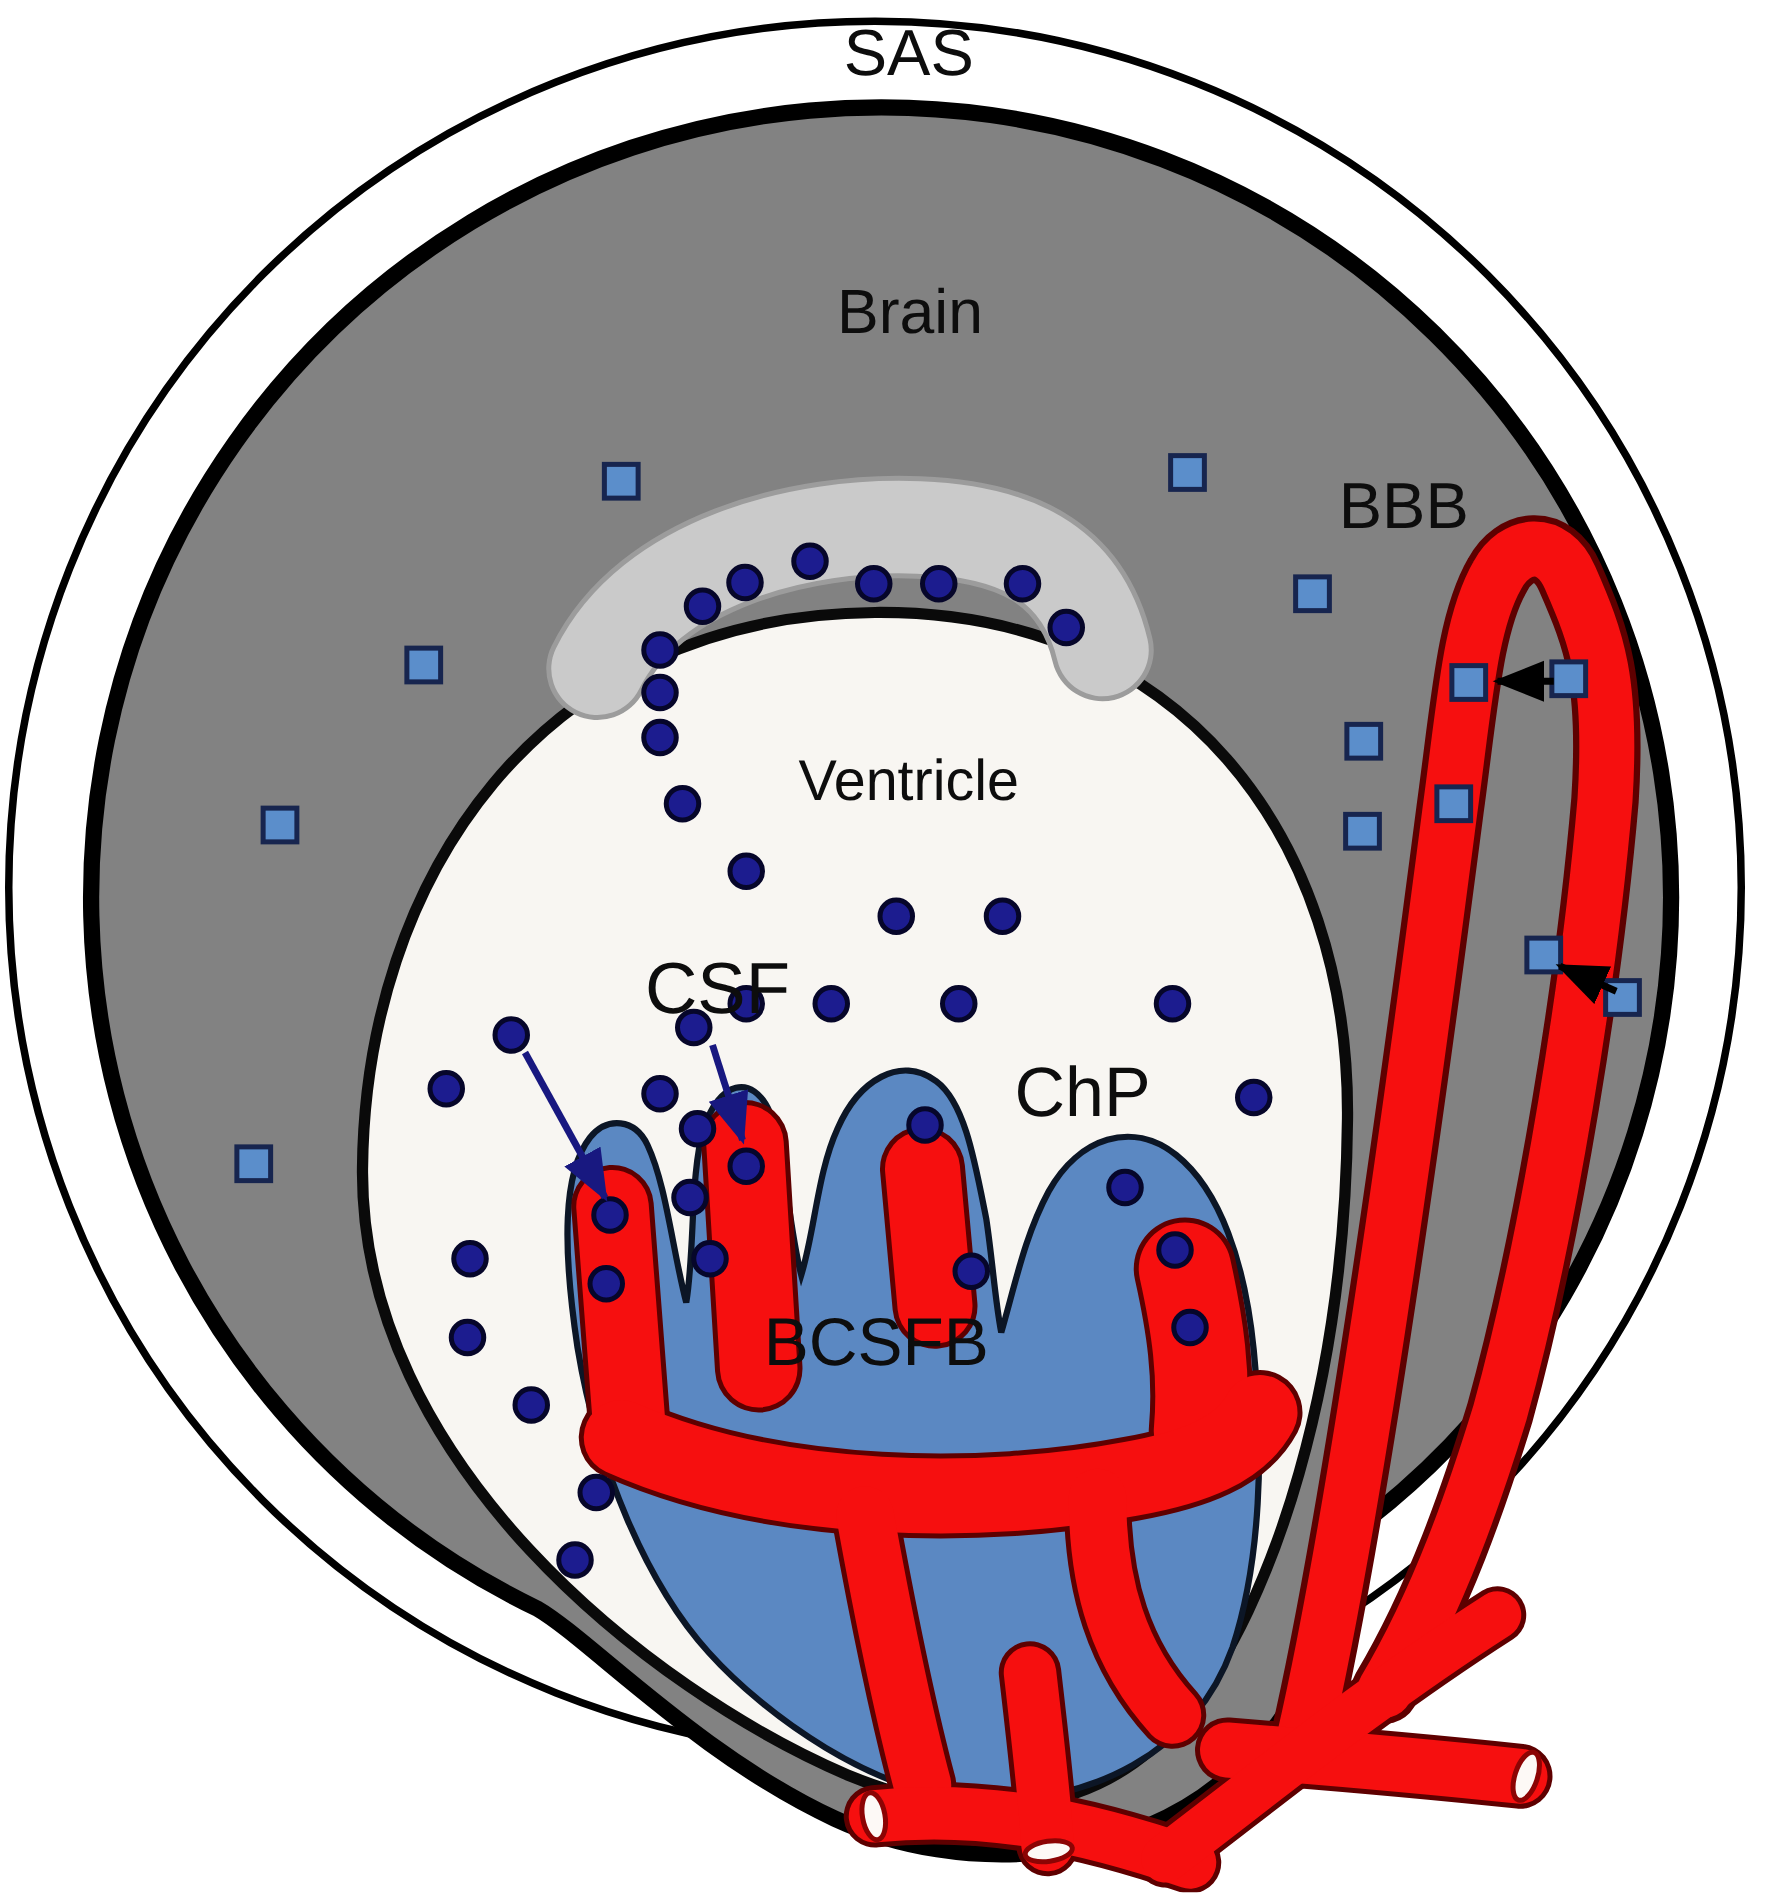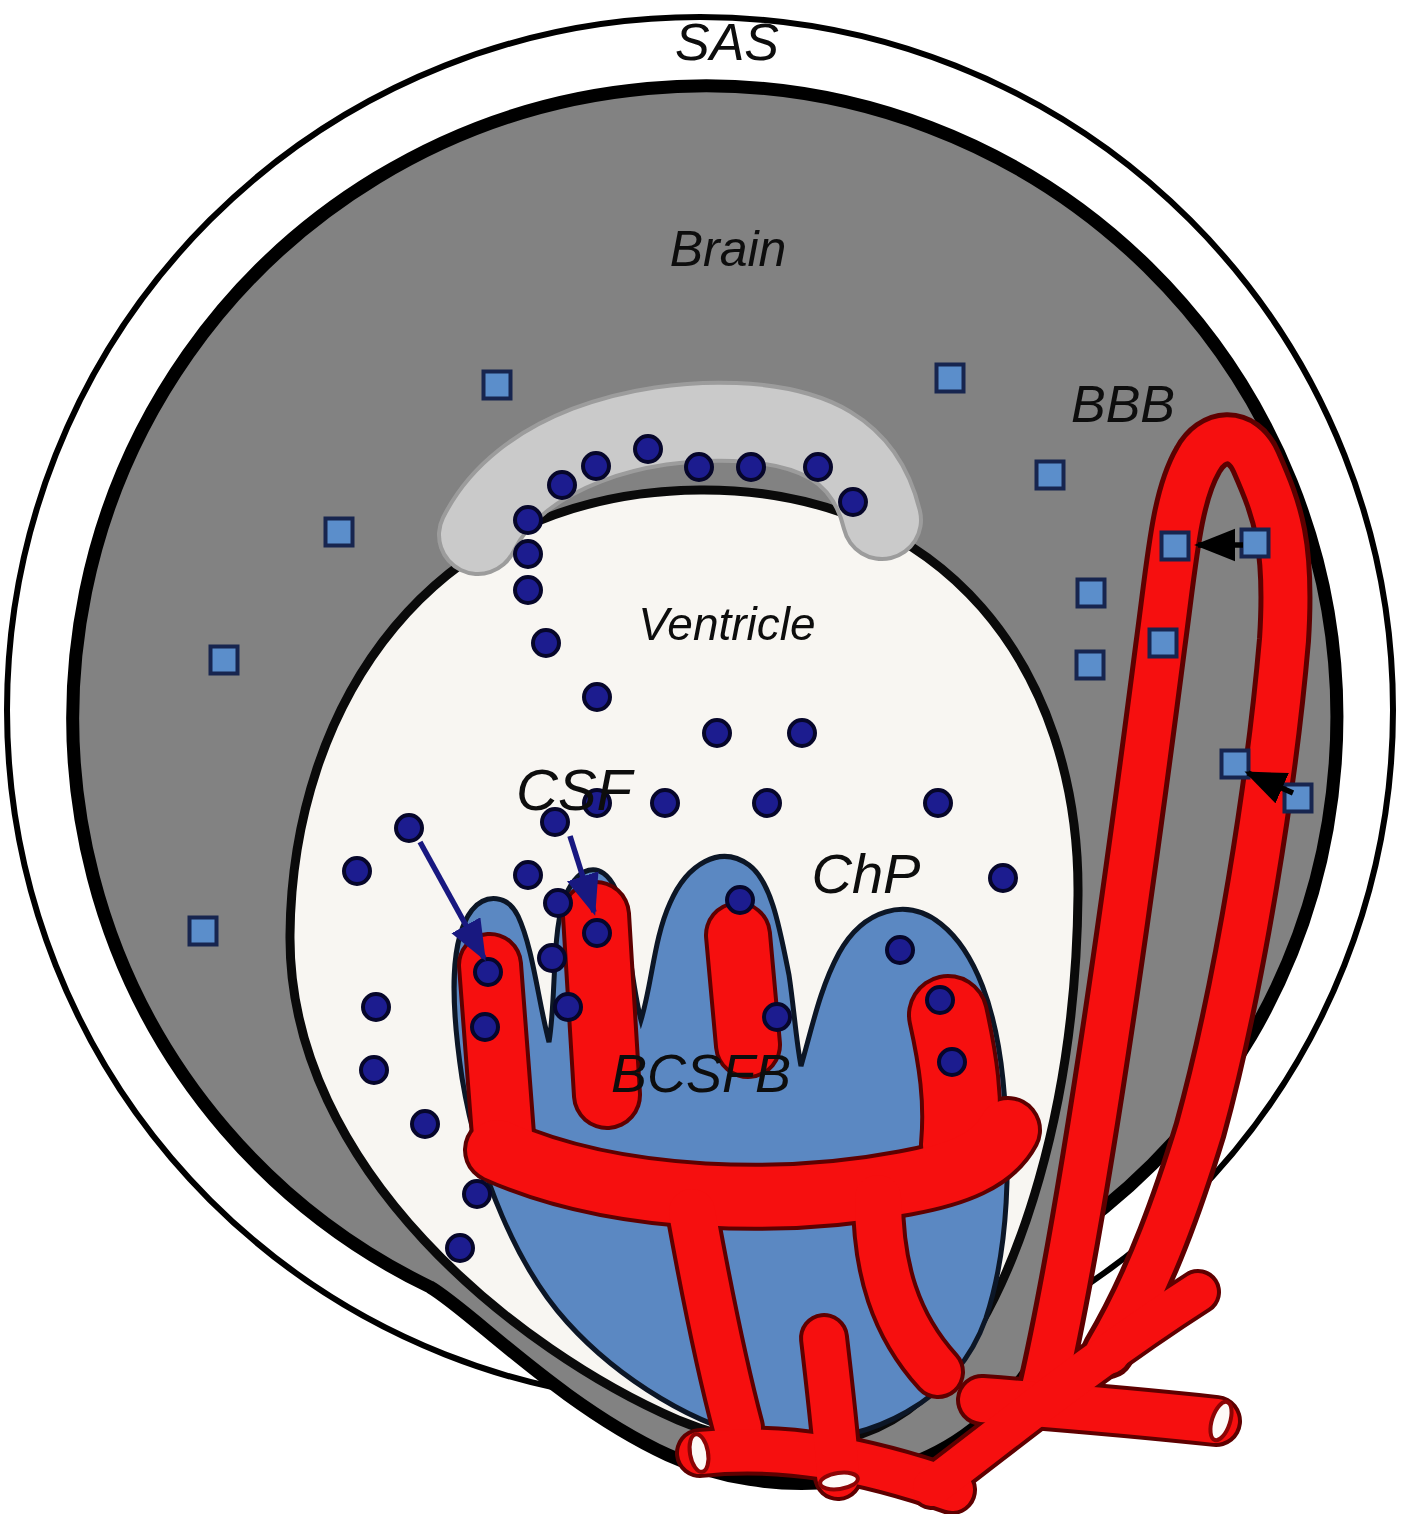--- a/index.html
+++ b/index.html
@@ -1,16 +1,16 @@
 <!DOCTYPE html>
 <html><head>
 <meta charset="utf-8">
 <style>
   html,body{margin:0;padding:0;background:#ffffff;}
-  .stage{width:1287px;height:1514px;position:relative;background:#fff;font-style:italic;}
+  .stage{width:1287px;height:1514px;position:relative;background:#fff;}
   svg{display:block;}
   .label{font-family:"Liberation Sans", sans-serif; fill:#0d0d0d; text-anchor:middle;}
   .lbl-sas{font-size:52px;}
   .lbl-brain{font-size:50px;}
   .lbl-bbb{font-size:52px;}
   .lbl-ventricle{font-size:46px;}
   .lbl-csf{font-size:58px;}
   .lbl-chp{font-size:56px;}
   .lbl-bcsfb{font-size:54px;}
   .v-under{fill:none;stroke:#5e0000;stroke-linecap:round;stroke-linejoin:round;}

